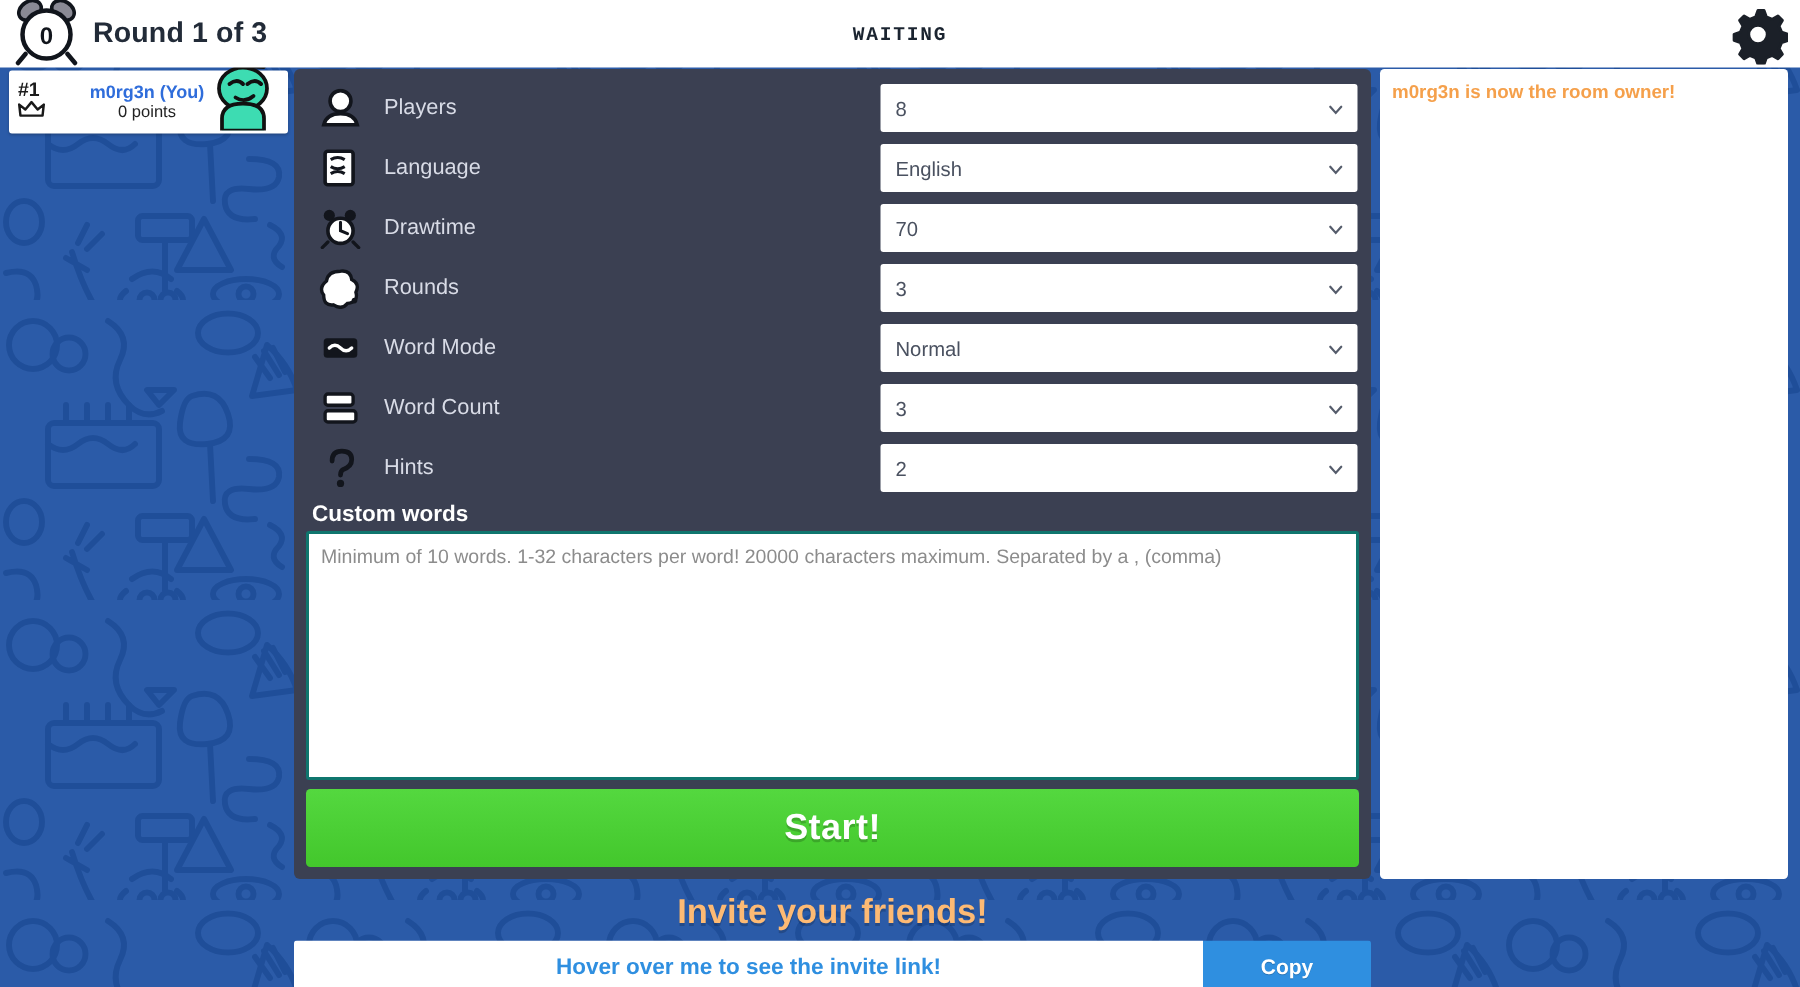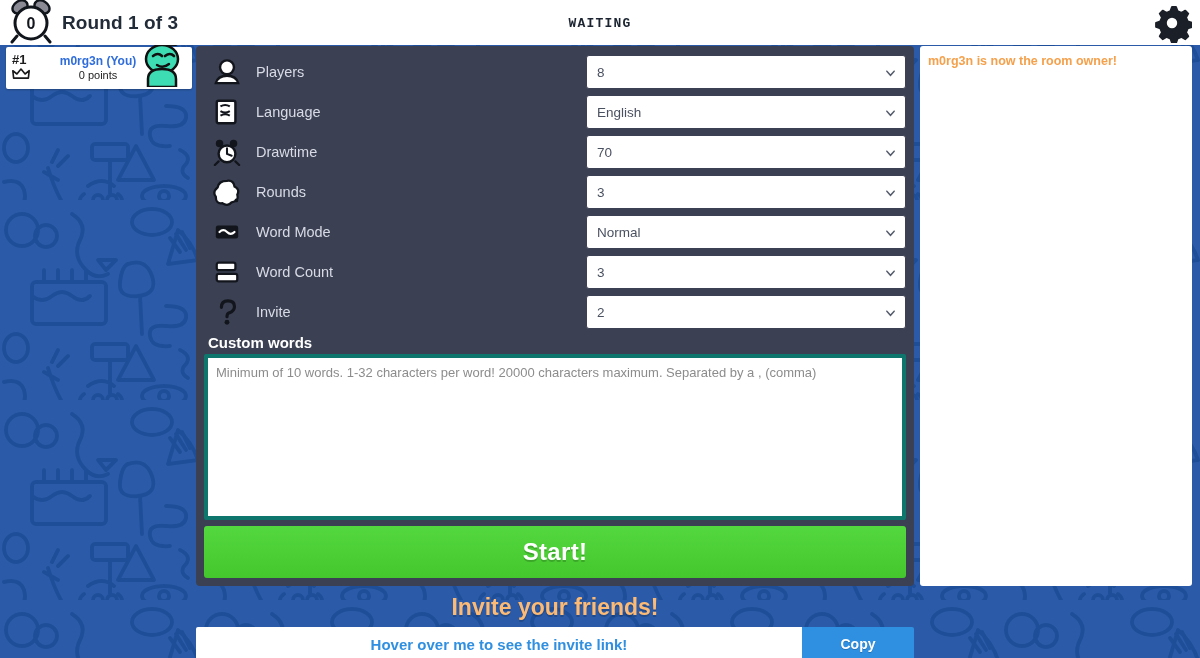--- a/index.html
+++ b/index.html
@@ -222,21 +222,21 @@
     background: #ffffff;
     border: 1px solid #ffffff;
     border-radius: 2px;
     cursor: pointer;
     flex: 0 0 20px;
   }
   #custom-words-textarea {
     flex: 1;
     width: 100%;
     background: #ffffff;
-    border: 4px solid #0f766e;
+    border: 2px solid #0f766e;
     border-radius: 2px;
     resize: none;
     font-family: "Liberation Sans", sans-serif;
     font-size: 13px;
     color: #333;
     padding: 7px 8px;
     outline: none;
     margin-bottom: 6px;
   }
   #custom-words-textarea::placeholder { color: #8c8c8c; }
@@ -545,21 +545,21 @@
     </span>
   </div>
 
   <div class="setting-row">
     <span class="setting-icon">
       <svg viewBox="0 0 30 30" width="28" height="28">
         <path d="M9 10 q0 -7 7 -7 q7 0 7 6 q0 5 -6 7 q-2 1 -2 4" fill="none" stroke="#12151c" stroke-width="3.4" stroke-linecap="round"></path>
         <circle cx="15" cy="26" r="2.6" fill="#12151c"></circle>
       </svg>
     </span>
-    <span class="setting-label">Invite</span>
+    <span class="setting-label">Hints</span>
     <span class="setting-select">
       <span>2</span>
       <span class="chev">
         <svg viewBox="0 0 12 12" width="11" height="11">
             <path d="M2 4 L6 8.5 L10 4" fill="none" stroke="#555c6b" stroke-width="1.6" stroke-linecap="round"></path>
           </svg>
       </span>
     </span>
   </div>
 

